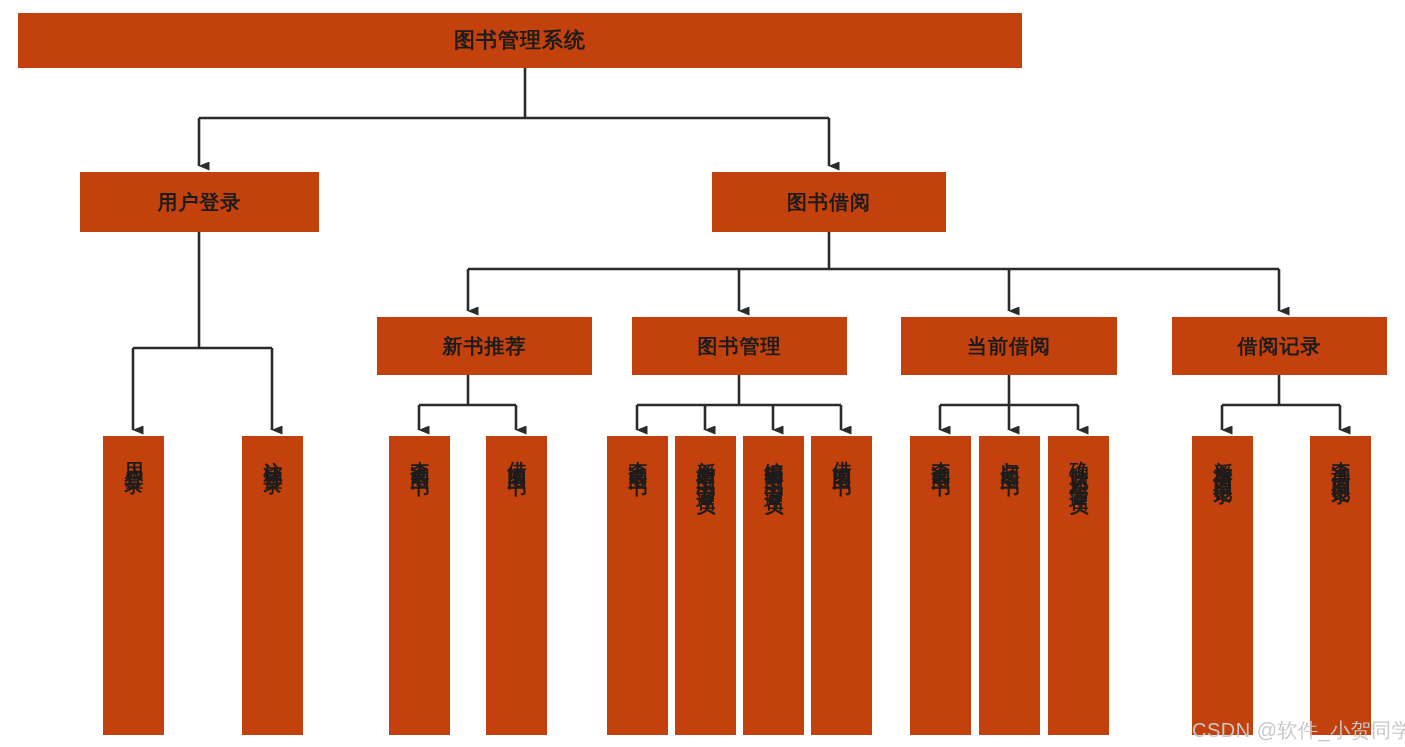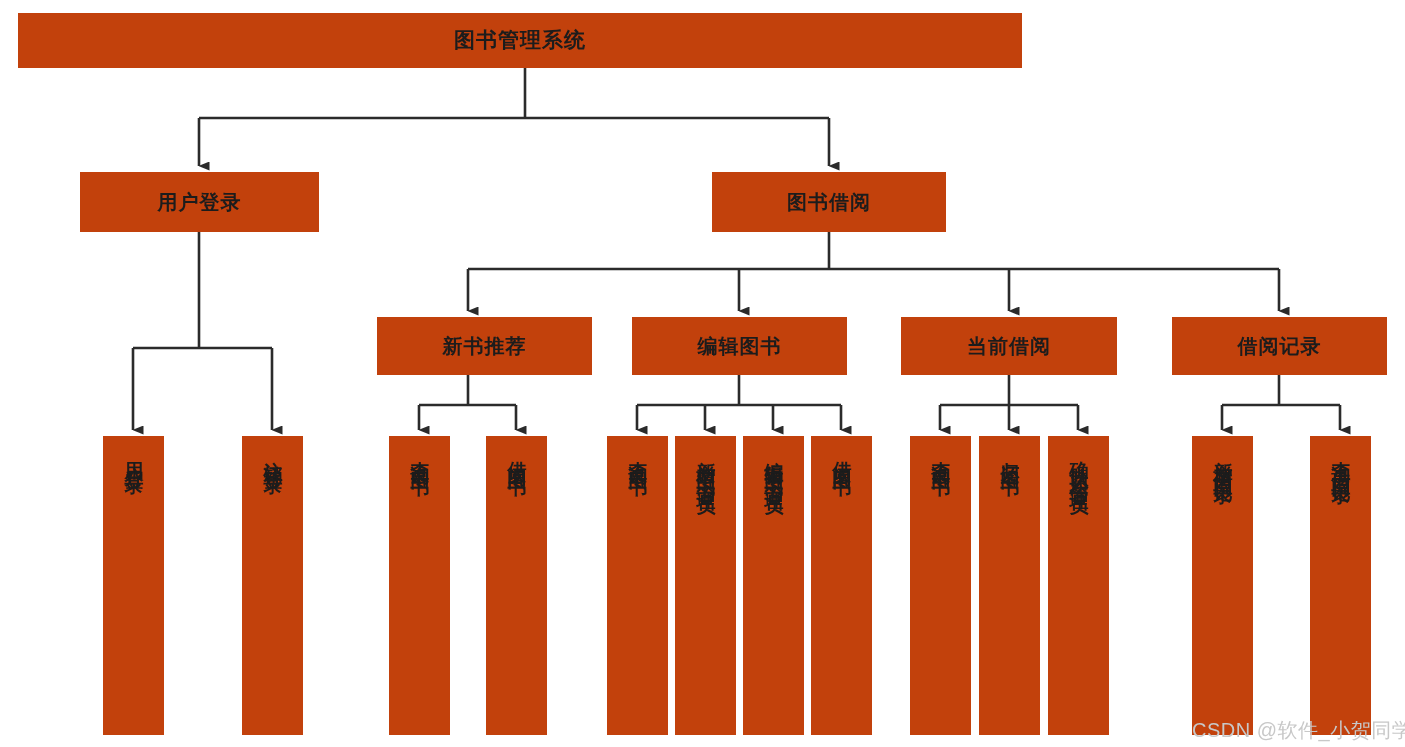--- a/index.html
+++ b/index.html
@@ -135,21 +135,21 @@
     <span class="node-label">用户登录</span>
   </div>
   <div class="node level-1" style="left:712px; top:172px; width:234px; height:60px;">
     <span class="node-label">图书借阅</span>
   </div>
 
   <div class="node level-2" style="left:361px; top:317px; width:215px; height:58px;margin-left:16px;">
     <span class="node-label">新书推荐</span>
   </div>
   <div class="node level-2" style="left:632px; top:317px; width:215px; height:58px;">
-    <span class="node-label">编辑图书</span>
+    <span class="node-label">图书管理</span>
   </div>
   <div class="node level-2" style="left:901px; top:317px; width:216px; height:58px;">
     <span class="node-label">当前借阅</span>
   </div>
   <div class="node level-2" style="left:1172px; top:317px; width:215px; height:58px;">
     <span class="node-label">借阅记录</span>
   </div>
 
   <div class="node leaf" style="left:103px; top:436px; width:61px; height:299px;">
     <span class="node-label">用户登录</span>

